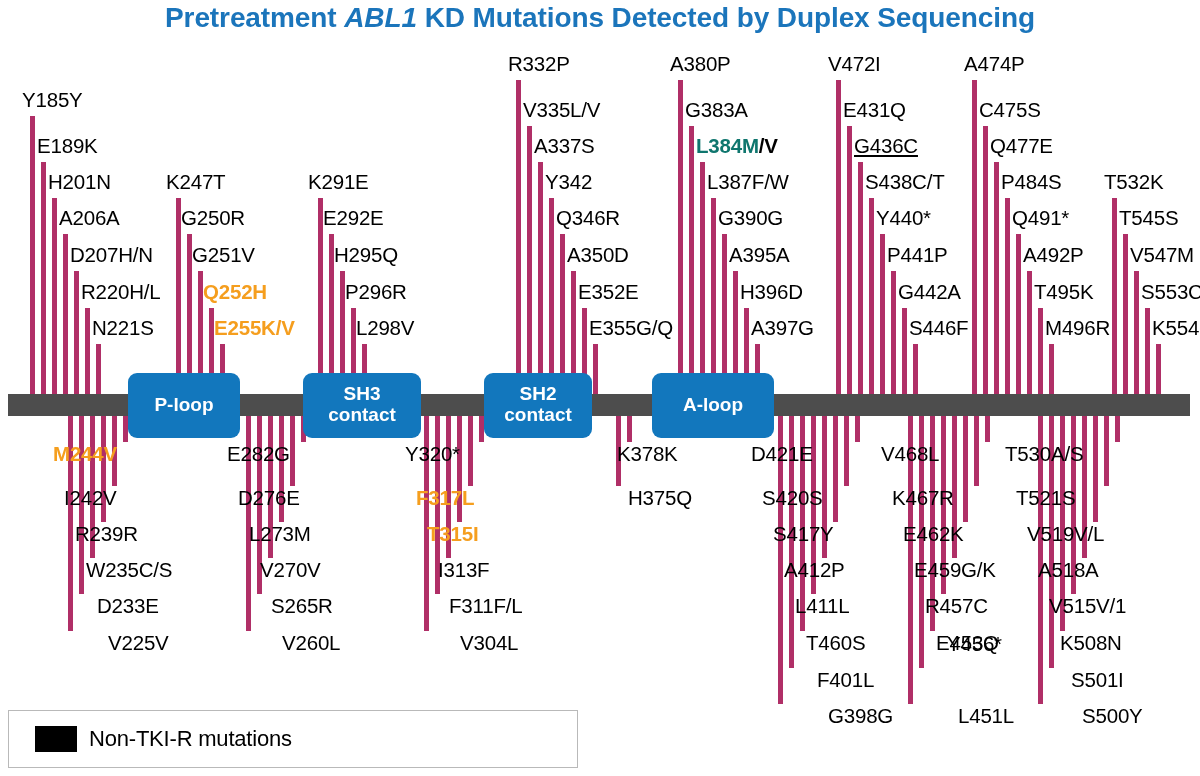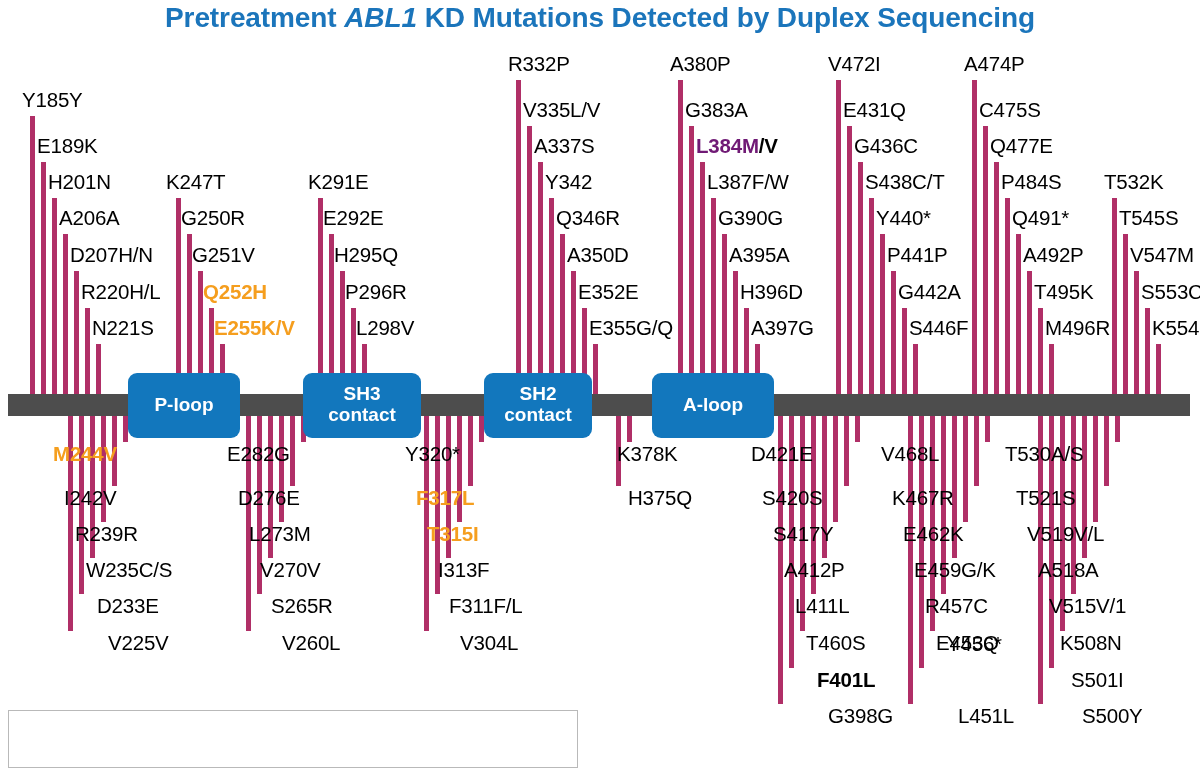--- a/index.html
+++ b/index.html
@@ -65,21 +65,21 @@
     font-size: 20.5px;
     color: #000000;
     white-space: nowrap;
     letter-spacing: -0.2px;
   }
   .mlabel.tki {
     color: #f59e1e;
     font-weight: bold;
   }
   .mlabel.tkipart > .tkiseg {
-    color: #701a75;
+    color: #0f766e;
     font-weight: bold;
   }
   .mlabel.tkipart > .blkseg {
     color: #000000;
     font-weight: bold;
   }
   #legend {
     position: absolute;
     left: 8px;
     top: 710px;
@@ -268,21 +268,21 @@
       <div class="mlabel" style="left: 670px; top: 52px;">A380P</div>
       <div class="mlabel" style="left: 685px; top: 98px;">G383A</div>
       <div class="mlabel tkipart" style="left: 696px; top: 134px;"><span class="tkiseg">L384M</span><span class="blkseg">/V</span></div>
       <div class="mlabel" style="left: 707px; top: 170px;">L387F/W</div>
       <div class="mlabel" style="left: 718px; top: 206px;">G390G</div>
       <div class="mlabel" style="left: 729px; top: 243px;">A395A</div>
       <div class="mlabel" style="left: 740px; top: 280px;">H396D</div>
       <div class="mlabel" style="left: 751px; top: 316px;">A397G</div>
       <div class="mlabel" style="left: 828px; top: 52px;">V472I</div>
       <div class="mlabel" style="left: 843px; top: 98px;">E431Q</div>
-      <div class="mlabel" style="left: 854px; top: 134px;">G436C</div>
+      <div class="mlabel" style="left: 854px; top: 134px; text-decoration: underline;">G436C</div>
       <div class="mlabel" style="left: 865px; top: 170px;">S438C/T</div>
       <div class="mlabel" style="left: 876px; top: 206px;">Y440*</div>
       <div class="mlabel" style="left: 887px; top: 243px;">P441P</div>
       <div class="mlabel" style="left: 898px; top: 280px;">G442A</div>
       <div class="mlabel" style="left: 909px; top: 316px;">S446F</div>
       <div class="mlabel" style="left: 964px; top: 52px;">A474P</div>
       <div class="mlabel" style="left: 979px; top: 98px;">C475S</div>
       <div class="mlabel" style="left: 990px; top: 134px;">Q477E</div>
       <div class="mlabel" style="left: 1001px; top: 170px;">P484S</div>
       <div class="mlabel" style="left: 1012px; top: 206px;">Q491*</div>
@@ -315,36 +315,40 @@
       <div class="mlabel" style="left: 449px; top: 594px;">F311F/L</div>
       <div class="mlabel" style="left: 460px; top: 631px;">V304L</div>
       <div class="mlabel" style="left: 617px; top: 442px;">K378K</div>
       <div class="mlabel" style="left: 628px; top: 486px;">H375Q</div>
       <div class="mlabel" style="left: 751px; top: 442px;">D421E</div>
       <div class="mlabel" style="left: 762px; top: 486px;">S420S</div>
       <div class="mlabel" style="left: 773px; top: 522px;">S417Y</div>
       <div class="mlabel" style="left: 784px; top: 558px;">A412P</div>
       <div class="mlabel" style="left: 795px; top: 594px;">L411L</div>
       <div class="mlabel" style="left: 806px; top: 631px;">T460S</div>
-      <div class="mlabel" style="left: 817px; top: 668px; font-weight: bold;">F401L</div>
+      <div class="mlabel" style="left: 817px; top: 668px;">F401L</div>
       <div class="mlabel" style="left: 828px; top: 704px;">G398G</div>
       <div class="mlabel" style="left: 881px; top: 442px;">V468L</div>
       <div class="mlabel" style="left: 892px; top: 486px;">K467R</div>
       <div class="mlabel" style="left: 903px; top: 522px;">E462K</div>
       <div class="mlabel" style="left: 914px; top: 558px;">E459G/K</div>
       <div class="mlabel" style="left: 925px; top: 594px;">R457C</div>
       <div class="mlabel" style="left: 936px; top: 631px;">E453Q</div>
       <div class="mlabel" style="left: 947px; top: 632px; text-align: right;">Y456*</div>
       <div class="mlabel" style="left: 958px; top: 704px;">L451L</div>
       <div class="mlabel" style="left: 1005px; top: 442px;">T530A/S</div>
       <div class="mlabel" style="left: 1016px; top: 486px;">T521S</div>
       <div class="mlabel" style="left: 1027px; top: 522px;">V519V/L</div>
       <div class="mlabel" style="left: 1038px; top: 558px;">A518A</div>
       <div class="mlabel" style="left: 1049px; top: 594px;">V515V/1</div>
       <div class="mlabel" style="left: 1060px; top: 631px;">K508N</div>
       <div class="mlabel" style="left: 1071px; top: 668px;">S501I</div>
       <div class="mlabel" style="left: 1082px; top: 704px;">S500Y</div>
     </div>
 
   <div id="legend">
+    <div class="legend-item" id="legend-item-nontki">
+      <div class="legend-swatch" id="swatch-nontki" style="background: rgb(0, 0, 0);"></div>
+      <div class="legend-text">Non-TKI-R mutations</div>
+    </div>
   </div>
 
 </div>
 
 </body></html>

